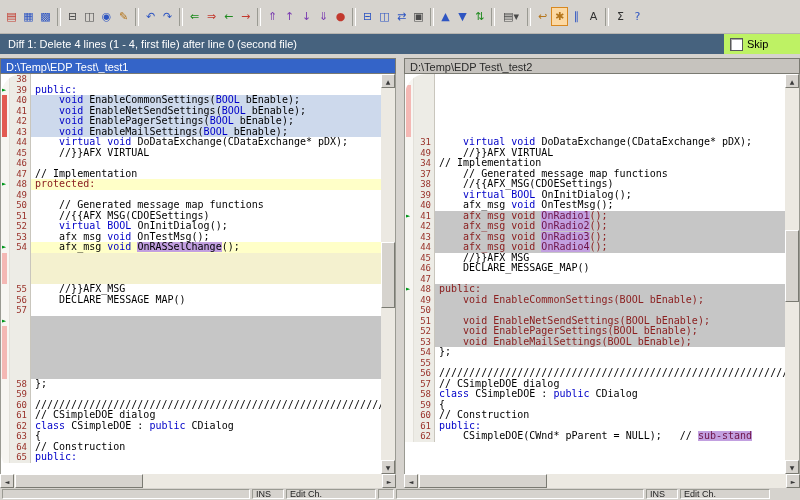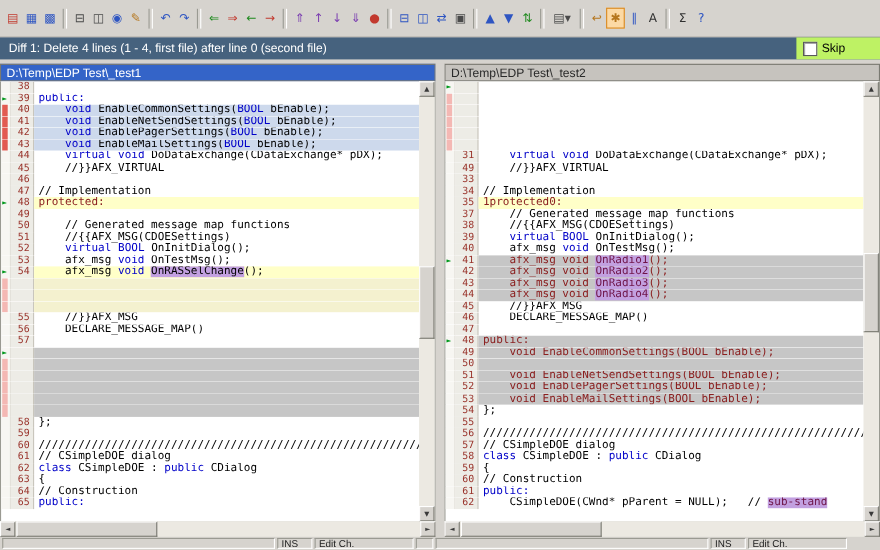--- a/index.html
+++ b/index.html
@@ -48,21 +48,21 @@
   #hdrL{left:0;width:396px;background:var(--active_header_bg,#3464c8);color:#fff;}
   #hdrR{left:404px;width:396px;background:var(--inactive_header_bg,#c6c3be);color:#2a2a2a;font-weight:normal;}
   
   .pane{
     position:absolute;top:74px;height:400px;background:#fff;
     border-left:1px solid #9a9a92;border-right:1px solid #9a9a92;box-sizing:border-box;
   }
   #paneL{left:0;width:396px;}
   #paneR{left:404px;width:396px;}
   #splitter{position:absolute;left:396px;top:58px;width:8px;height:430px;background:#d6d3ce;}
-  .lines{position:absolute;left:0;top:0;right:14px;bottom:0;overflow:hidden;}
+  .lines{position:absolute;left:0;top:0;right:14px;bottom:0;overflow:hidden;border-radius:21px;}
   .row{display:flex;height:10.5px;line-height:10.5px;overflow:hidden;
        font-family:"DejaVu Sans Mono","Liberation Mono",monospace;font-size:10px;}
   .mk{width:9px;flex:0 0 9px;background:#f7f6f2;border-right:1px solid #e3e1da;position:relative;box-sizing:border-box;}
   .ga{position:absolute;left:1px;top:1px;font-size:7px;line-height:8px;color:var(--marker_green,#00971c);}
   .rbar{position:absolute;left:1px;top:0;width:5px;height:100%;background:var(--marker_red,#e25a52);}
   .pbar{position:absolute;left:1px;top:0;width:5px;height:100%;background:var(--marker_pink,#f4b8b4);}
   .ln{width:21px;flex:0 0 21px;background:#edece6;color:var(--line_number_color,#99322a);
       text-align:right;padding-right:3px;box-sizing:border-box;border-right:1px solid #c9c6bd;font-size:9px;}
   .tx{flex:1;padding-left:4px;white-space:pre;overflow:hidden;color:#000;}
   .bg-b{background:var(--deleted_line_bg,#cdd9ec);}
@@ -435,32 +435,22 @@
         <div class="ln">31</div>
         <div class="tx"><span>    </span><span class="tk">virtual</span><span> </span><span class="tk">void</span><span> DoDataExchange(CDataExchange* pDX);</span></div>
       </div>
       <div class="row">
         <div class="mk"></div>
         <div class="ln">49</div>
         <div class="tx"><span>    //}}AFX_VIRTUAL</span></div>
       </div>
       <div class="row">
         <div class="mk"></div>
-        <div class="ln">33</div>
-        <div class="tx"></div>
-      </div>
-      <div class="row">
-        <div class="mk"></div>
         <div class="ln">34</div>
         <div class="tx"><span>// Implementation</span></div>
-      </div>
-      <div class="row">
-        <div class="mk"></div>
-        <div class="ln">35</div>
-        <div class="tx bg-y"><span class="td">1protected0:</span></div>
       </div>
       <div class="row">
         <div class="mk"></div>
         <div class="ln">37</div>
         <div class="tx"><span>    // Generated message map functions</span></div>
       </div>
       <div class="row">
         <div class="mk"></div>
         <div class="ln">38</div>
         <div class="tx"><span>    //{{AFX_MSG(CDOESettings)</span></div>

